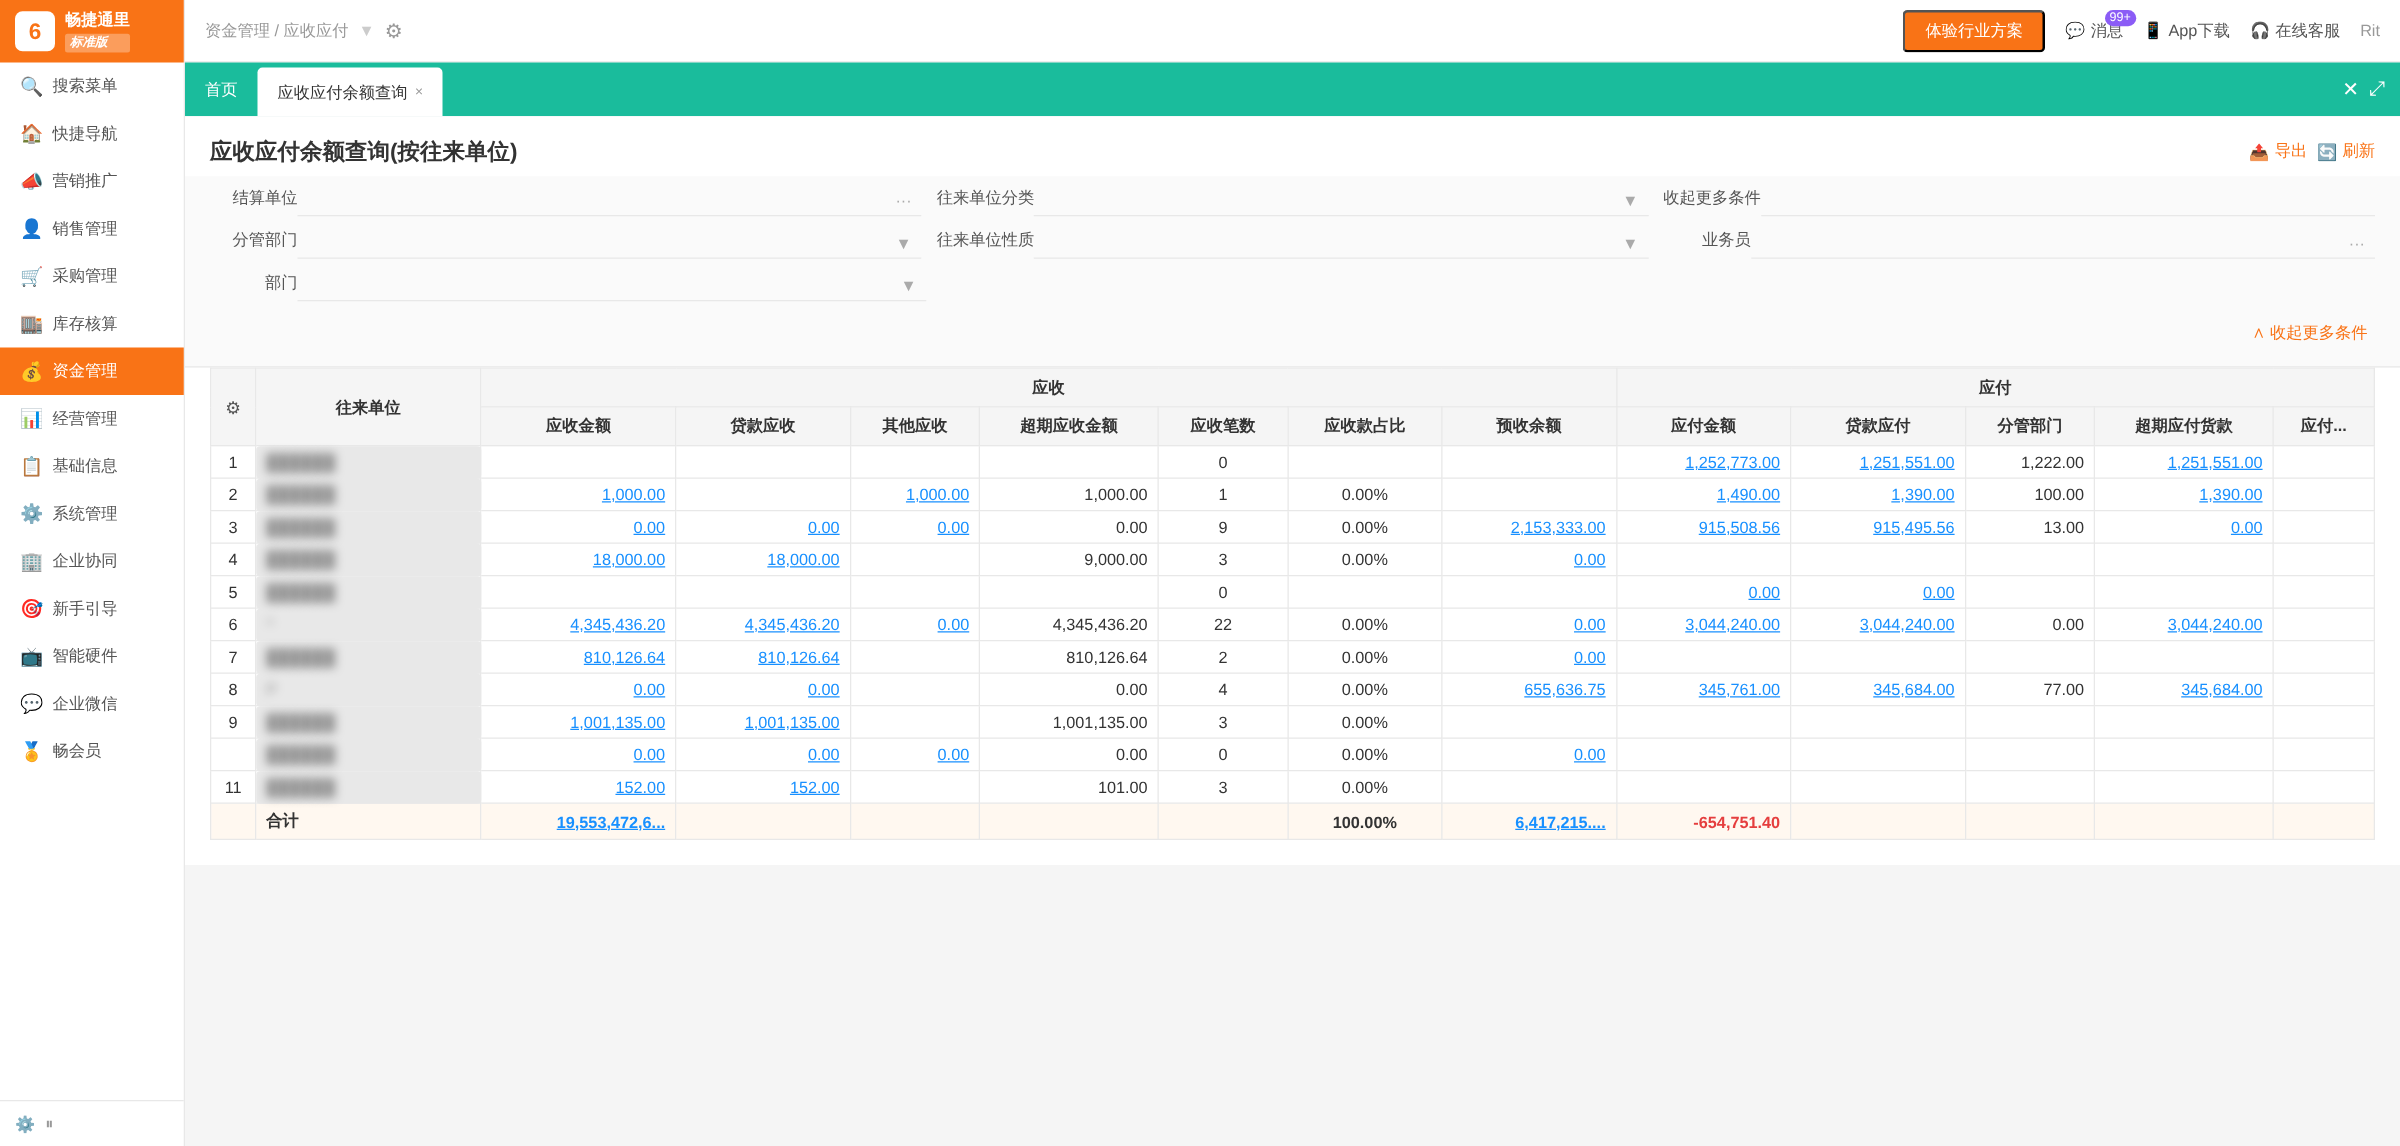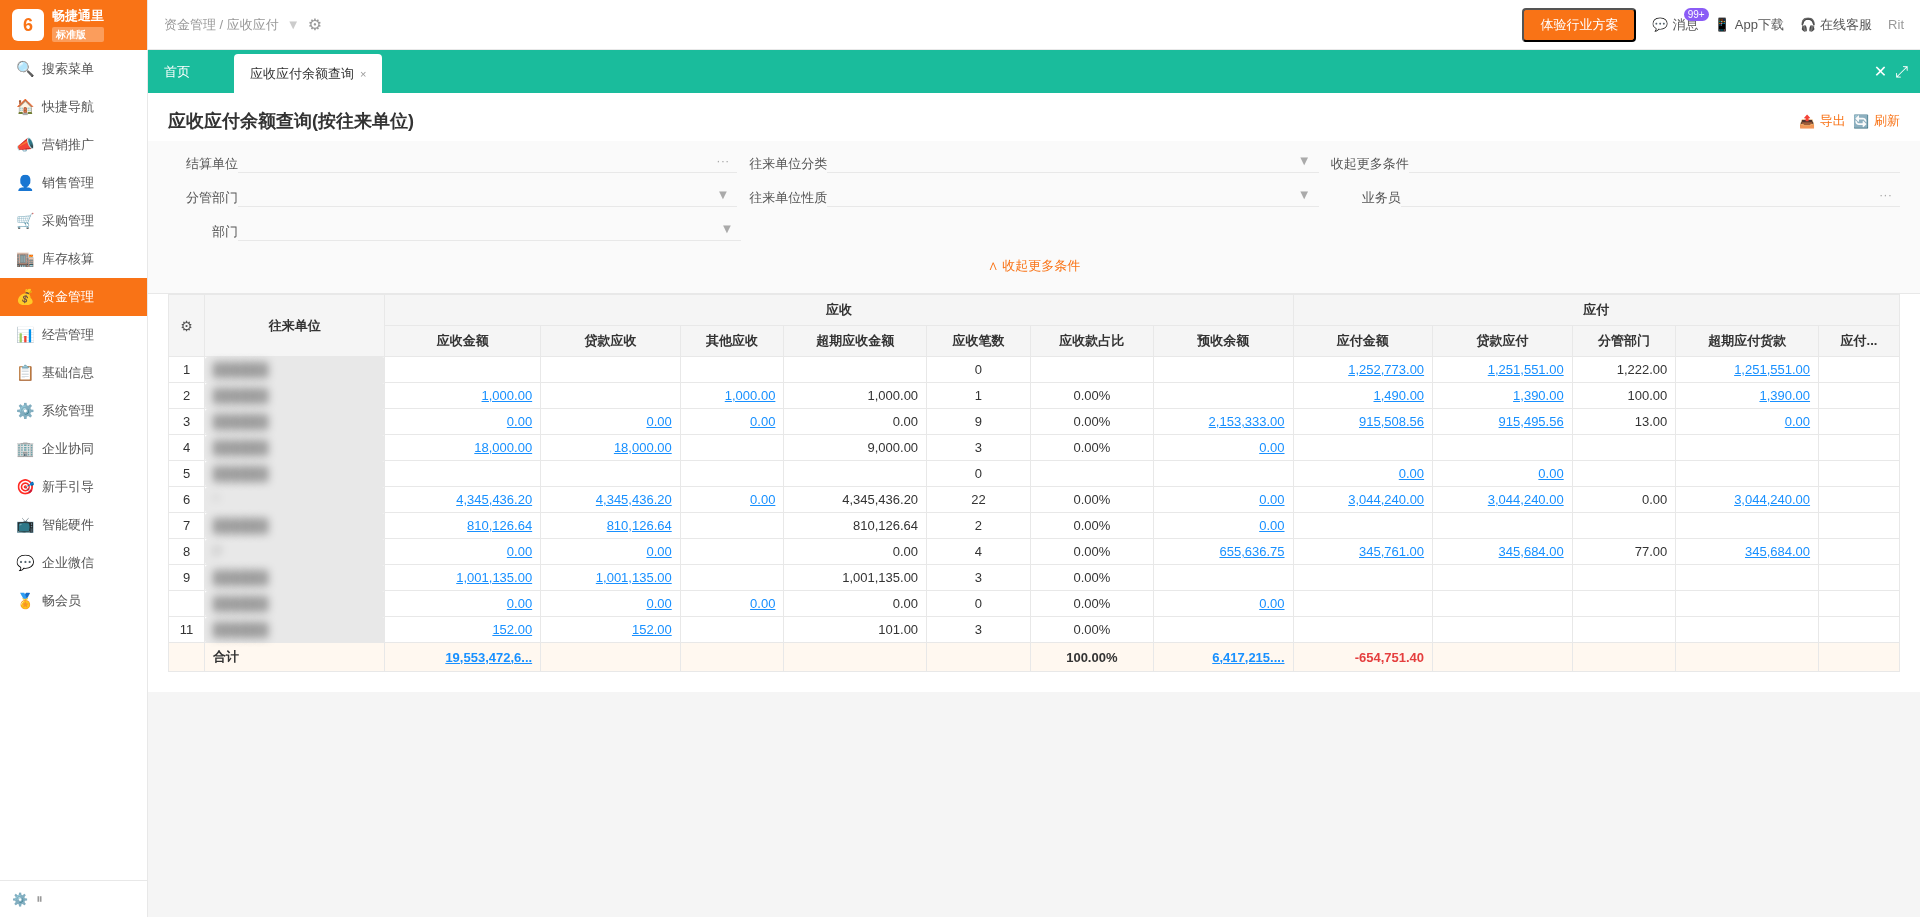--- a/index.html
+++ b/index.html
@@ -3,21 +3,21 @@
   <meta charset="utf-8">
   <style>
     * { box-sizing: border-box; margin: 0; padding: 0; font-family: 'Microsoft YaHei', Arial, sans-serif; font-size: 13px; }
     body { background: #f0f2f5; display: flex; height: 917px; overflow: hidden; }
 
     
     .sidebar { width: 148px; background: #fff; display: flex; flex-direction: column; border-right: 1px solid #e8e8e8; flex-shrink: 0; }
     .sidebar-logo { background: #f97316; height: 50px; display: flex; align-items: center; padding: 0 12px; color: white; font-weight: bold; font-size: 14px; }
     .sidebar-logo-icon { width: 32px; height: 32px; background: white; border-radius: 6px; display: flex; align-items: center; justify-content: center; margin-right: 8px; color: #f97316; font-weight: bold; font-size: 18px; }
     .sidebar-logo-text { display: flex; flex-direction: column; font-size: 11px; line-height: 1.3; }
-    .sidebar-version { font-size: 10px; background: rgba(255,255,255,0.3); padding: 1px 4px; border-radius: 2px; margin-top: 2px; }
+    .sidebar-version { font-size: 10px; background: rgba(255,255,255,0.3); padding: 1px 4px; border-radius: 2px; margin-top: 2px; font-style: italic; }
     .sidebar-item { display: flex; align-items: center; padding: 10px 16px; cursor: pointer; color: #555; gap: 8px; }
     .sidebar-item.active { background: #f97316; color: white; }
     .sidebar-item .icon { font-size: 15px; width: 18px; text-align: center; }
     .sidebar-bottom { margin-top: auto; border-top: 1px solid #e8e8e8; display: flex; align-items: center; padding: 10px 12px; gap: 8px; color: #999; }
 
     
     .main { flex: 1; display: flex; flex-direction: column; overflow: hidden; }
 
     
     .topbar { height: 50px; background: #fff; display: flex; align-items: center; padding: 0 16px; border-bottom: 1px solid #e8e8e8; gap: 16px; }
@@ -28,43 +28,43 @@
     .topbar-promo { background: #f97316; color: white; padding: 6px 16px; border-radius: 4px; cursor: pointer; font-size: 13px; }
     .topbar-right { display: flex; align-items: center; gap: 16px; color: #555; }
     .topbar-msg { display: flex; align-items: center; gap: 4px; position: relative; cursor: pointer; }
     .badge { background: #8b5cf6; color: white; font-size: 10px; border-radius: 10px; padding: 1px 4px; position: absolute; top: -8px; right: -10px; min-width: 18px; text-align: center; }
     .topbar-user { color: #999; font-size: 13px; }
 
     
     .tabbar { display: flex; background: #1abc9c; height: 43px; align-items: stretch; }
     .tab { display: flex; align-items: center; padding: 0 16px; color: white; cursor: pointer; font-size: 13px; gap: 6px; }
     .tab.home { background: transparent; }
-    .tab.active { background: #fff; color: #333; border-radius: 4px 4px 0 0; margin-top: 4px; margin-left: 28px; }
+    .tab.active { background: #fff; color: #333; border-radius: 4px 4px 0 0; margin-top: 4px; }
     .tab-close { font-size: 11px; color: #999; cursor: pointer; }
     .tab-controls { margin-left: auto; display: flex; align-items: center; padding-right: 12px; gap: 8px; }
     .tab-controls span { color: white; cursor: pointer; font-size: 16px; }
 
     
     .page-content { flex: 1; overflow: auto; background: #f5f5f5; padding: 0; }
     .page-inner { background: white; margin: 0; padding: 0; }
 
     
     .page-header { display: flex; align-items: center; justify-content: space-between; padding: 16px 20px 8px; }
     .page-title { font-size: 18px; font-weight: bold; color: #333; }
     .page-actions { display: flex; gap: 8px; }
     .btn-export { border: none; background: none; color: #f97316; cursor: pointer; display: flex; align-items: center; gap: 4px; font-size: 13px; }
     .btn-refresh { border: none; background: none; color: #f97316; cursor: pointer; display: flex; align-items: center; gap: 4px; font-size: 13px; }
 
     
     .filter-area { padding: 8px 20px 12px; border-bottom: 1px solid #e8e8e8; background: #fafafa; }
-    .filter-row { display: flex; align-items: flex-end; gap: 0; }
+    .filter-row { display: flex; align-items: flex-start; gap: 0; }
     .filter-label { color: #555; white-space: nowrap; min-width: 70px; text-align: right; }
     .filter-input { flex: 1; border: none; border-bottom: 1px solid #e8e8e8; padding: 4px 8px; background: transparent; color: #333; outline: none; }
     .filter-select { flex: 1; border: none; border-bottom: 1px solid #e8e8e8; padding: 4px 8px; background: transparent; color: #333; display: flex; align-items: center; justify-content: space-between; }
-    .filter-more { text-align: center; padding: 6px; color: #f97316; cursor: pointer; font-size: 13px; }
+    .filter-more { text-align: right; padding: 6px; color: #f97316; cursor: pointer; font-size: 13px; }
     .filter-option { display: flex; align-items: center; gap: 6px; padding: 6px 8px; border-radius: 4px; cursor: pointer; font-size: 13px; color: #555; }
     .filter-option.active { background: white; color: #f97316; }
 
     
     .table-container { overflow-x: auto; padding: 0 20px 20px; }
     .data-table { width: 100%; border-collapse: collapse; font-size: 12px; }
     .data-table th { background: #f5f5f5; border: 1px solid #e8e8e8; padding: 6px 8px; text-align: center; color: #333; white-space: nowrap; }
     .data-table td { border: 1px solid #e8e8e8; padding: 5px 8px; text-align: right; white-space: nowrap; color: #333; }
     .data-table td.center { text-align: center; }
     .data-table td.left { text-align: left; }

